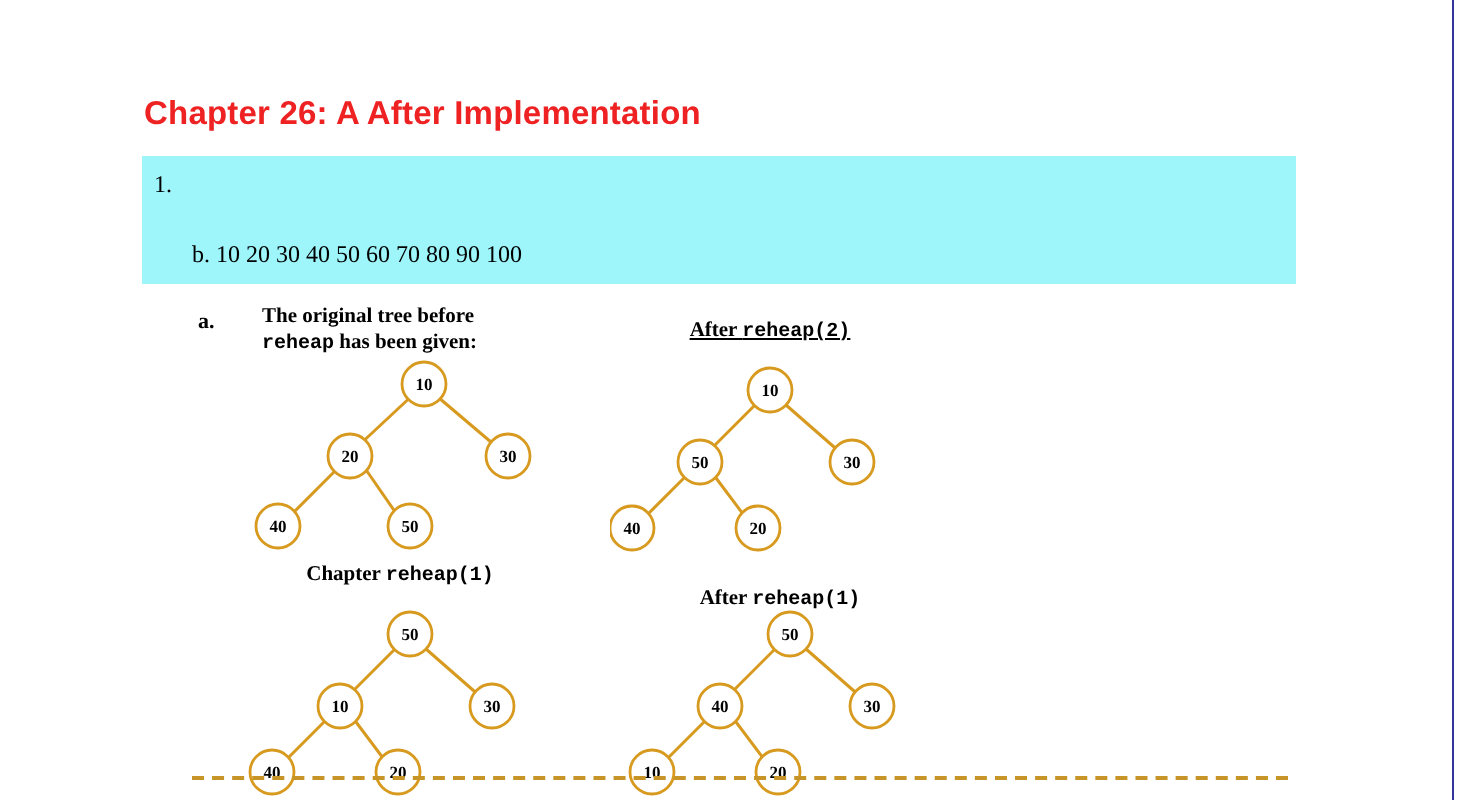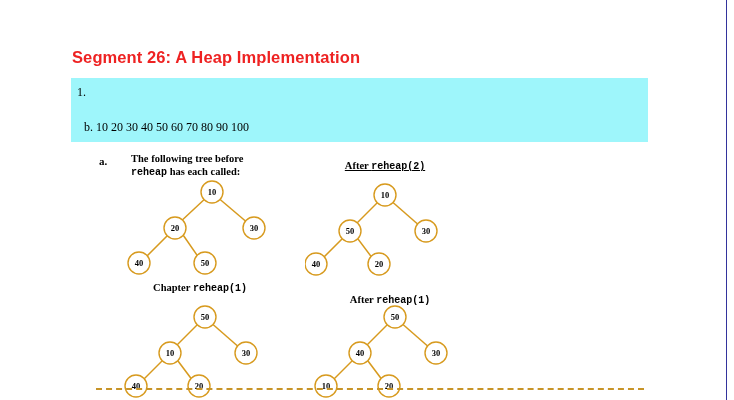--- a/index.html
+++ b/index.html
@@ -63,21 +63,21 @@
   }
   #question-block .q-item-a {
     position: absolute;
     left: 31px;
     top: 22px;
     font-size: 12px;
     white-space: nowrap;
   }
   #question-block .q-item-b {
     position: absolute;
-    left: 13px;
+    left: 25px;
     top: 42px;
     font-size: 12px;
     white-space: nowrap;
     text-align: center;
   }
 
   
   #answer-section {
     position: absolute;
     left: 0;
@@ -158,35 +158,35 @@
     width: 548px;
     height: 0;
     border-top: 2px dashed #c79428;
   }
 </style>
 </head>
 <body>
 
 <div id="right-rule"></div>
 
-<div id="chapter-title">Segment 26: A Heap Implementation</div>
+<div id="chapter-title">Chapter 26: A After Implementation</div>
 
 <div id="question-block">
   <span class="q-number">1.</span>
   <span class="q-item-b">b. 10 20 30 40 50 60 70 80 90 100</span>
 </div>
 
 <div id="answer-section">
 
   <span class="part-label">a.</span>
 
   <div class="tree-figure" id="fig1">
     <div class="tree-caption">
-      <span>The following tree before</span><br>
-      <span class="code">reheap</span><span> has each called:</span>
+      <span>The original tree before</span><br>
+      <span class="code">reheap</span><span> has been given:</span>
     </div>
     <svg class="tree-svg" width="220" height="100" viewBox="0 0 220 100">
       <line class="edge-line" x1="97" y1="18" x2="67" y2="46"></line>
       <line class="edge-line" x1="105" y1="18" x2="138" y2="46"></line>
       <line class="edge-line" x1="60" y1="54" x2="34" y2="80"></line>
       <line class="edge-line" x1="70" y1="54" x2="88" y2="80"></line>
       <circle class="node-circle" cx="101" cy="14" r="11"></circle>
       <text class="node-label" x="101" y="14">10</text>
       <circle class="node-circle" cx="64" cy="50" r="11"></circle>
       <text class="node-label" x="64" y="50">20</text>

